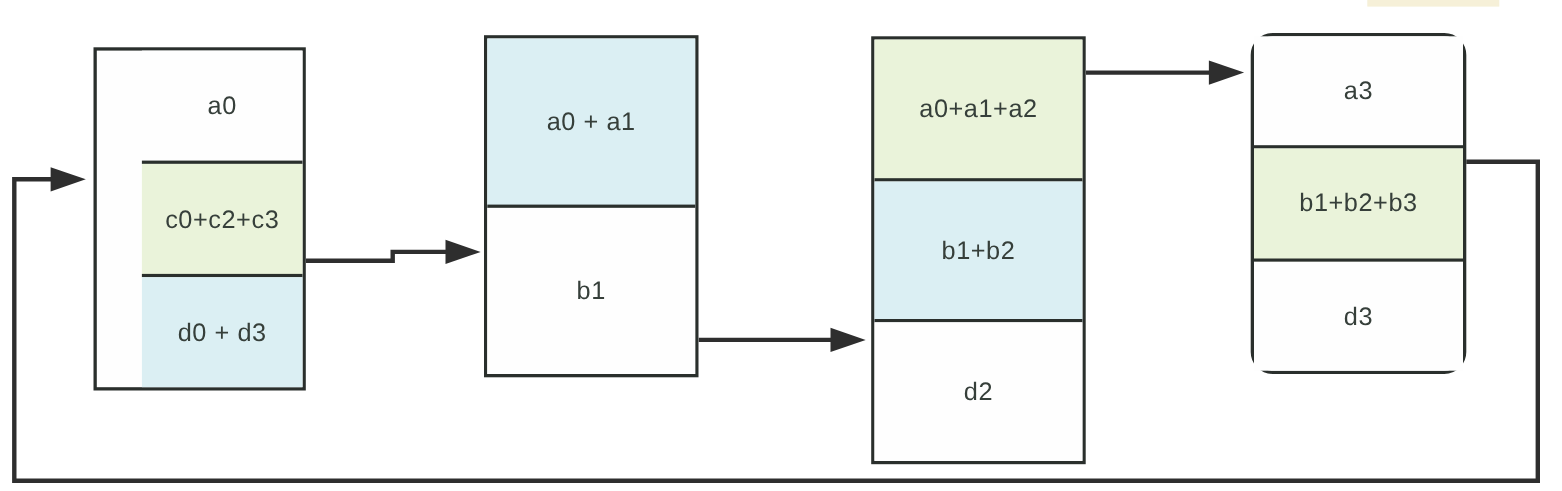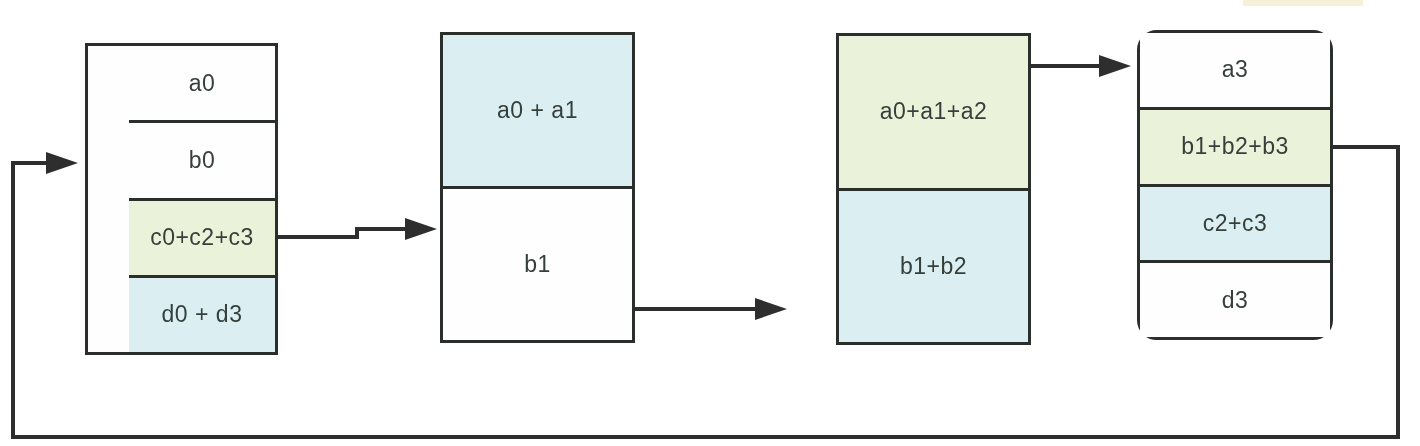--- a/index.html
+++ b/index.html
@@ -78,35 +78,34 @@
     <polygon points="1099,55 1131,66 1099,77"></polygon>
 
     <path d="M1333,147 H1398 V437 H13 V163 H48"></path>
     <polygon points="46,152 78,163 46,174"></polygon>
   </svg>
 
   <div class="artifact-strip"></div>
 
   <div class="node-column" style="left:85px; top:43px; width:193px; height:312px;padding-left:41px;">
     <div class="node-cell fill-white">a0</div>
-    <div class="node-cell fill-white">b0</div>
     <div class="node-cell fill-green">c0+c2+c3</div>
     <div class="node-cell fill-blue">d0 + d3</div>
   </div>
 
   <div class="node-column" style="left:440px; top:32px; width:195px; height:311px;">
     <div class="node-cell fill-blue">a0 + a1</div>
     <div class="node-cell fill-white">b1</div>
   </div>
 
-  <div class="node-column" style="left:836px; top:33px; width:195px; height:312px;">
+  <div class="node-column" style="left:792px; top:33px; width:195px; height:389px;">
     <div class="node-cell fill-green">a0+a1+a2</div>
     <div class="node-cell fill-blue">b1+b2</div>
+    <div class="node-cell fill-white">d2</div>
   </div>
 
   <div class="node-column" style="left:1137px; top:30px; width:196px; height:310px;border-radius:20px;">
     <div class="node-cell fill-white">a3</div>
     <div class="node-cell fill-green">b1+b2+b3</div>
-    <div class="node-cell fill-blue">c2+c3</div>
     <div class="node-cell fill-white">d3</div>
   </div>
 
 </div>
 
 </body></html>

